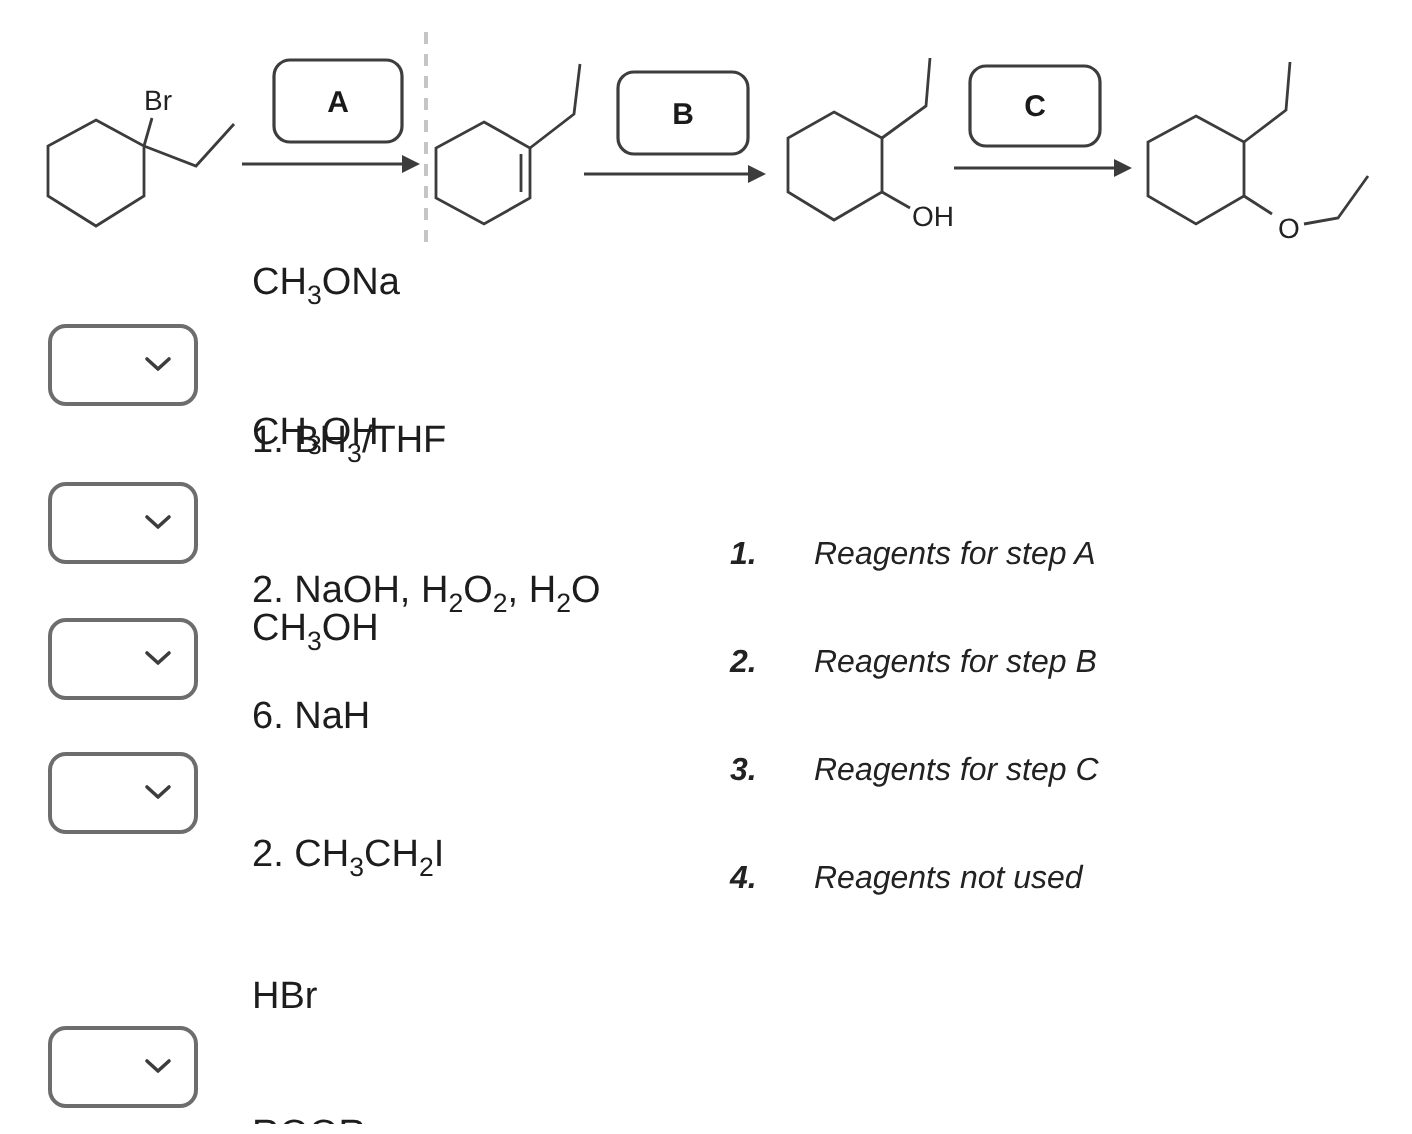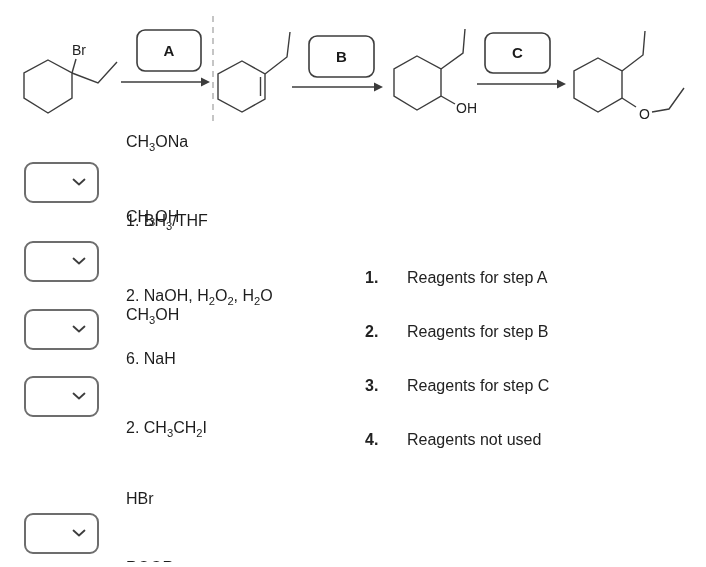--- a/index.html
+++ b/index.html
@@ -17,25 +17,25 @@
   .scheme .atom { font-size:14px; }
   .scheme .steplabel { font-size:15px; font-weight:bold; text-anchor:middle; fill:#1a1a1a; }
   .scheme .divider { stroke:#c5c5c5; stroke-width:2; stroke-dasharray:6 5; }
   
   .reagent-row { position:absolute; left:24px; display:flex; align-items:center; height:42px; }
   .dropdown {
     position:relative; width:75px; height:41px; box-sizing:border-box;
     border:2px solid #6d6d6d; border-radius:9px; background:#ffffff; cursor:pointer;
   }
   .dropdown .chev { position:absolute; left:46px; top:50%; transform:translateY(-50%); }
-  .reagent-text { margin-left:27px; font-size:16px; line-height:23px; white-space:pre-wrap; }
+  .reagent-text { margin-left:27px; font-size:19px; line-height:23px; white-space:pre-wrap; }
   .reagent-line:empty { display:none; }
   sub { font-size:0.7em; }
   
-  .match-item { position:absolute; left:365px; font-size:16px; line-height:22px; color:#222222; }
+  .match-item { position:absolute; left:365px; font-size:16px; line-height:22px; color:#222222;font-style:italic; }
   .match-item .num { display:inline-block; width:42px; font-weight:bold; }
 </style>
 </head>
 <body>
 
 <div class="page">
 
   <svg class="scheme" width="706" height="150" viewBox="0 0 706 150">
 
     <g>

